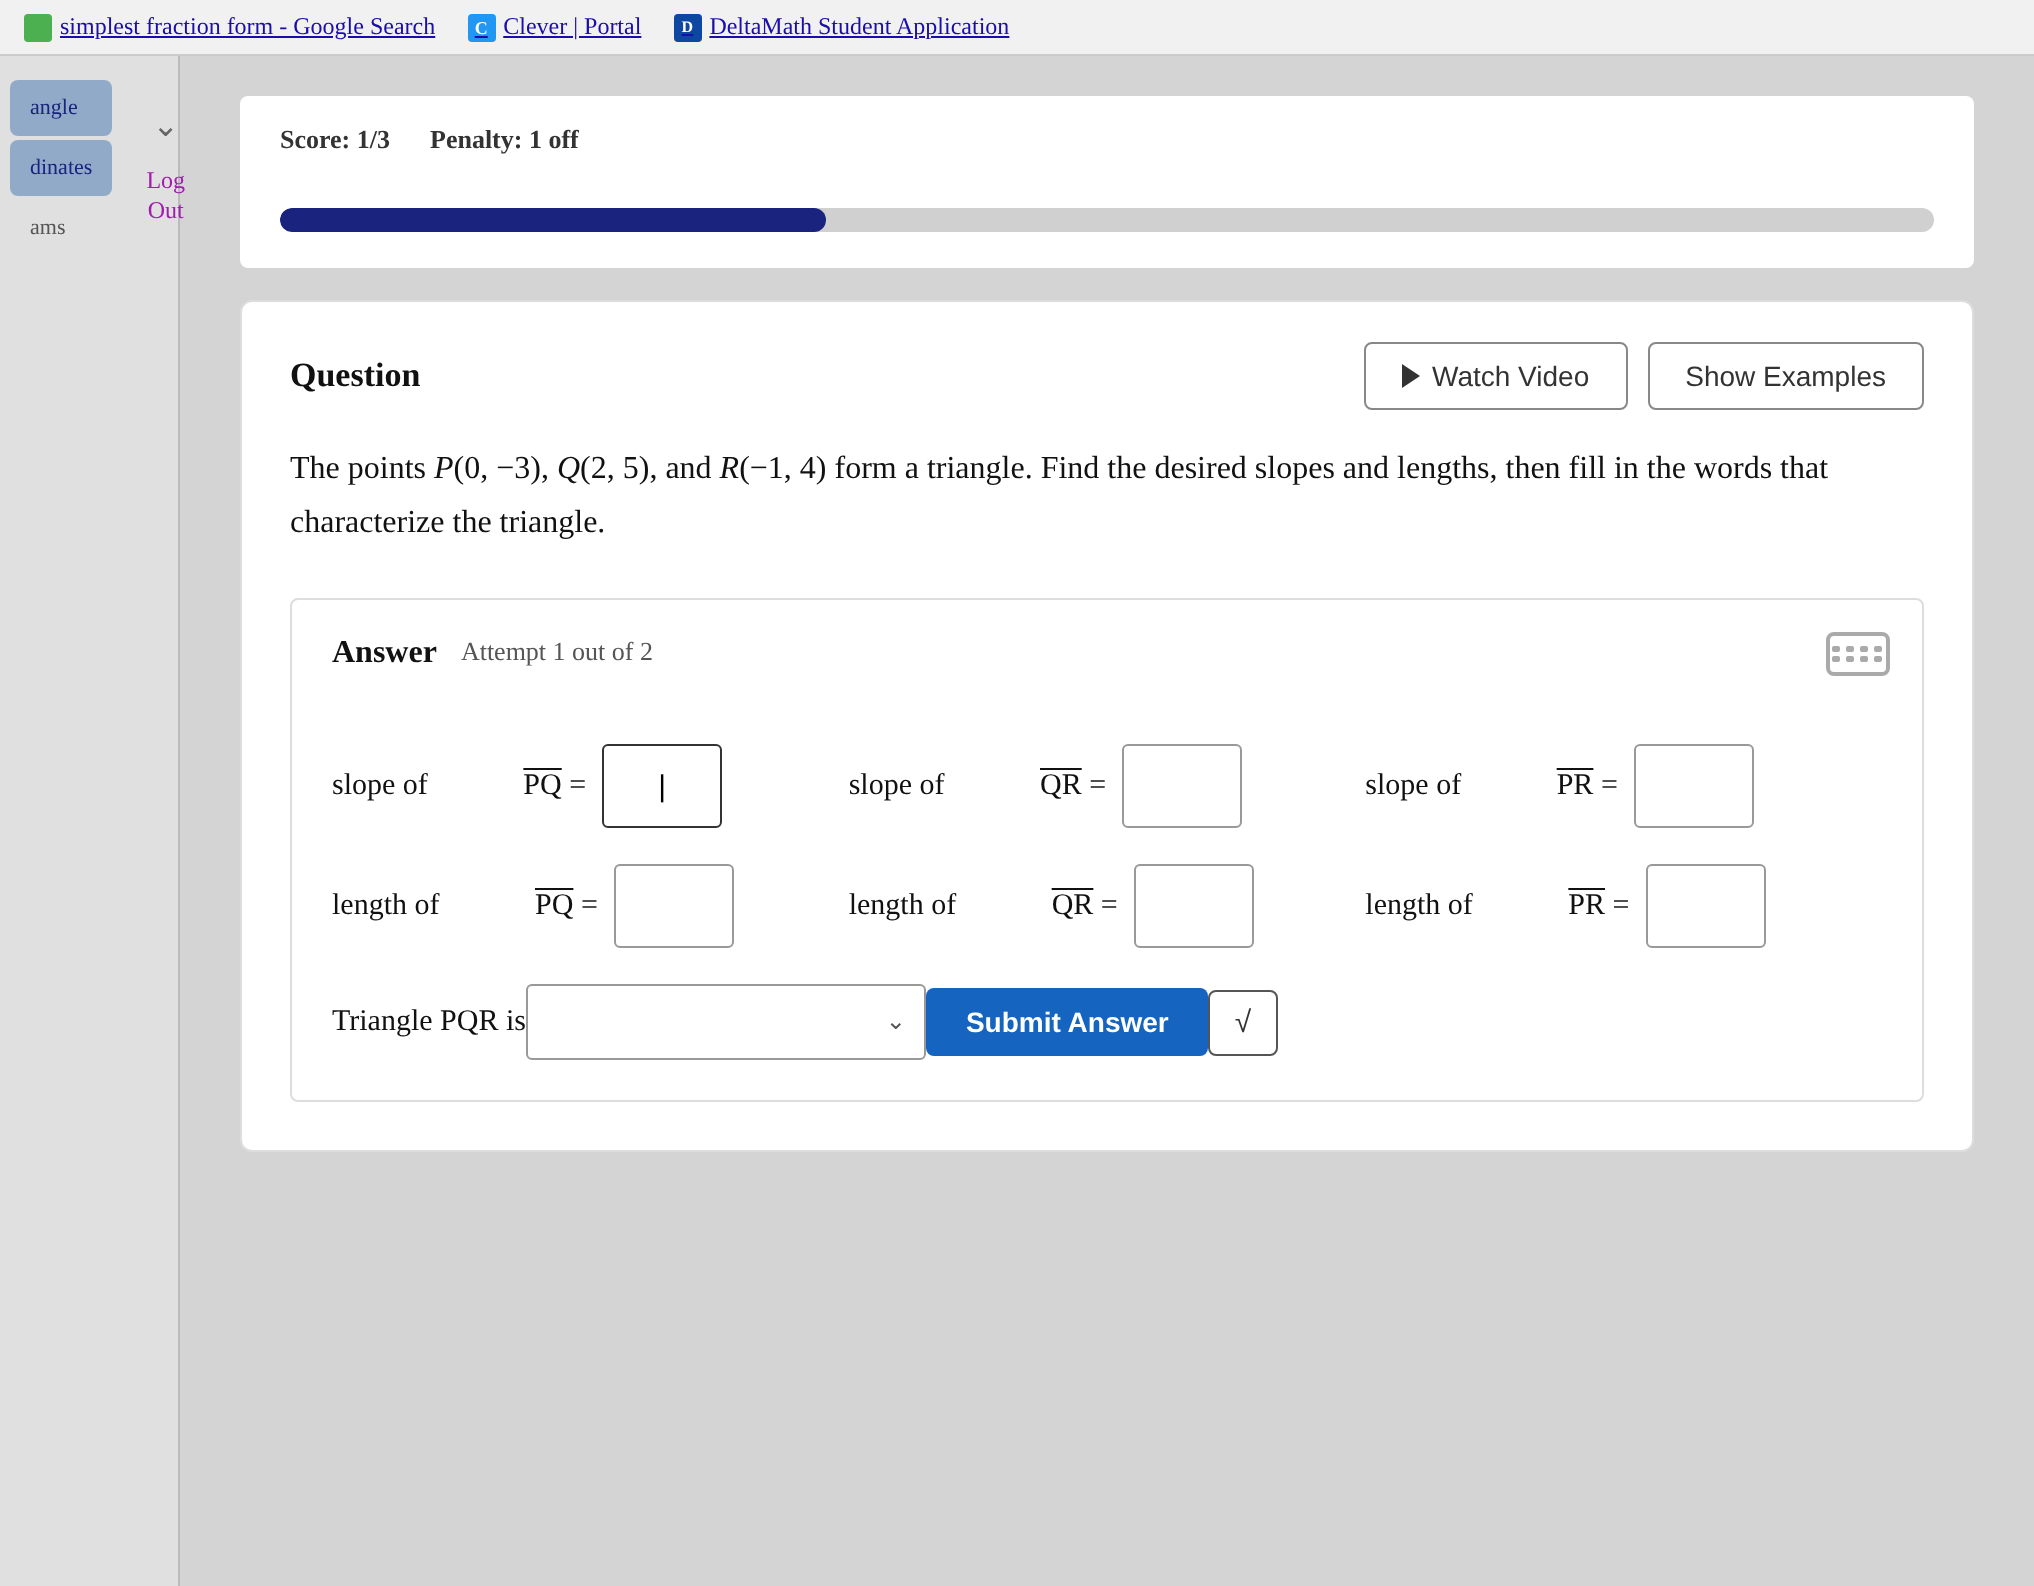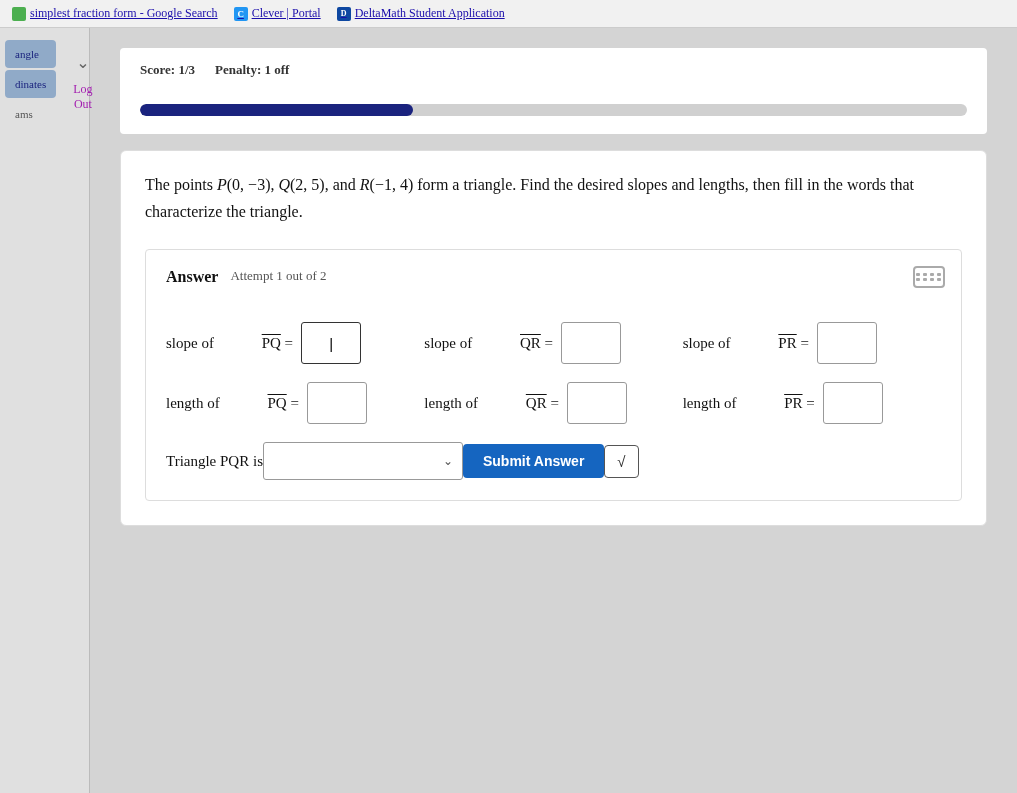--- a/index.html
+++ b/index.html
@@ -382,20 +382,32 @@
       <div class="score-line">
         <span>Score: 1/3</span>
         <span>Penalty: 1 off</span>
       </div>
       <div class="progress-bar-container">
         <div class="progress-bar-fill" style="width: 33%"></div>
       </div>
     </div>
 
     <div class="question-card">
+      <div class="question-header">
+        <span class="question-label">Question</span>
+        <div class="btn-group">
+          <button class="btn-watch">
+            <span class="play-icon"></span>
+            <span>Watch Video</span>
+          </button>
+          <button class="btn-examples">
+            <span>Show Examples</span>
+          </button>
+        </div>
+      </div>
 
       <div class="question-text">
         The points <em>P</em>(0, −3), <em>Q</em>(2, 5), and <em>R</em>(−1, 4) form a triangle. Find the desired slopes
         and lengths, then fill in the words that characterize the triangle.
       </div>
 
       <div class="answer-section">
         <div class="answer-header">
           <span class="answer-label">Answer</span>
           <span class="attempt-text">Attempt 1 out of 2</span>

